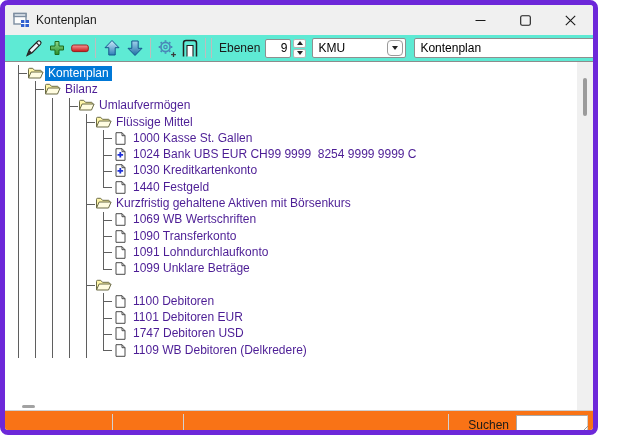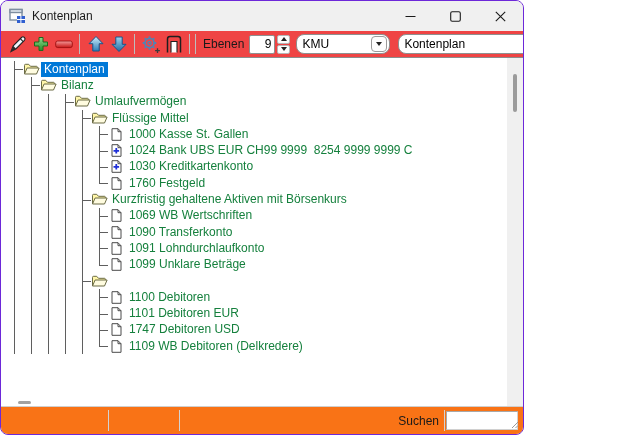--- a/index.html
+++ b/index.html
@@ -1,60 +1,60 @@
 <!DOCTYPE html>
 <html><head>
 <meta charset="utf-8">
 <style>
   * { box-sizing: border-box; margin: 0; padding: 0; }
   html,body { background:#fff; }
   body { font-family: "Liberation Sans", sans-serif; }
   .window {
-    position: relative; width: 524px; height: 435px;
-    background:#f0f0f0; border:1px solid #6d28d9; border-radius:8px;
+    position: relative; width: 598px; height: 435px;
+    background:#f0f0f0; border:5px solid #6d28d9; border-radius:8px;
     overflow:hidden;
   }
   
   .titlebar { height:30px; display:flex; align-items:center; background:#f0f0f0; }
   .app-icon { margin-left:8px; width:17px; height:16px; flex:none; }
   .title-text { margin-left:6px; font-size:12px; color:#1a1a1a; }
   .cap-spacer { flex:1; }
   .cap-btn { width:45px; height:30px; display:flex; align-items:center; justify-content:center; flex:none; }
   
-  .toolbar { height:26px; display:flex; align-items:center; padding-left:5px; background:#ef4444; }
+  .toolbar { height:26px; display:flex; align-items:center; padding-left:17px; background:#5eead4; }
   .tbtn { width:23px; height:22px; display:flex; align-items:center; justify-content:center; flex:none; }
   .tsep { width:1px; height:20px; background:#bdbdbd; margin:0 4px; flex:none; }
   .tsep.thin { margin:0 1px; }
   .tlabel { font-size:12px; color:#1a1a1a; margin:0 5px 0 6px; }
   .spinbox { display:flex; align-items:center; flex:none; }
   .spin-input { width:26px; height:19px; background:#fff; border:1px solid #8f8f8f; border-radius:2px;
     font-size:12px; text-align:right; padding-right:3px; line-height:17px; color:#000; }
   .spin-btns { display:flex; flex-direction:column; margin-left:2px; }
   .spin-btn { width:13px; height:9px; background:#fdfdfd; border:1px solid #b5b5b5; border-radius:2px;
     display:flex; align-items:center; justify-content:center; }
   .spin-btn + .spin-btn { margin-top:1px; }
   .tri-up { width:0; height:0; border-left:3px solid transparent; border-right:3px solid transparent; border-bottom:4px solid #222; }
   .tri-down { width:0; height:0; border-left:3px solid transparent; border-right:3px solid transparent; border-top:4px solid #222; }
-  .combo { position:relative; height:20px; background:#fff; border:1px solid #8f8f8f; border-radius:8px;
+  .combo { position:relative; height:20px; background:#fff; border:1px solid #8f8f8f; border-radius:2px;
     font-size:12px; color:#000; display:flex; align-items:center; padding-left:5px; flex:none; }
   .combo-kmu { width:94px; margin-left:6px; }
   .combo-plan { width:230px; margin-left:8px; }
   .combo-drop { position:absolute; right:2px; top:1px; width:16px; height:16px; background:#fdfdfd;
     border:1px solid #9a9a9a; border-radius:4px; display:flex; align-items:center; justify-content:center; }
   
   .main { position:relative; height:349px; background:#fff; border-top:1px solid #8c8c8c; overflow:hidden; }
   .tree { padding:3px 0 0 5px; overflow:hidden; height:100%; }
   .trow { display:flex; align-items:center; height:16.3px; white-space:nowrap; }
   .cell { width:17px; height:16.3px; position:relative; flex:none; }
   .cell.v::before { content:""; position:absolute; left:8px; top:0; bottom:0; width:1px; background:#5f5f5f; }
   .cell.conn::before { content:""; position:absolute; left:8px; top:0; bottom:0; width:1px; background:#5f5f5f; }
   .cell.conn.last::before { bottom:50%; }
   .cell.conn::after { content:""; position:absolute; left:8px; right:0; top:50%; height:1px; background:#5f5f5f; }
   .cell.icon { display:flex; align-items:center; justify-content:center; }
-  .lab { font-size:12px; color:#15803d; padding:0 3px; margin-left:1px; white-space:pre; line-height:15px; }
+  .lab { font-size:12px; color:#4c1d95; padding:0 3px; margin-left:1px; white-space:pre; line-height:15px; }
   .lab.sel { background:#0078d7; color:#fff; }
   .vscroll { position:absolute; right:0; top:0; bottom:0; width:16px; background:#f0f0f0; }
   .vthumb { position:absolute; left:6px; top:16px; width:4px; height:38px; background:#9b9b9b; border-radius:2px; }
   .hscroll { position:absolute; left:0; right:16px; bottom:0; height:8px; background:transparent; }
   .hthumb { position:absolute; left:17px; bottom:2px; width:13px; height:3px; background:#a2a2a2; border-radius:2px; }
   
   .statusbar { position:relative; height:28px; background:#f97316; border-top:1px solid #cfcfcf;
     display:flex; align-items:center; }
   .ssep { position:absolute; top:3px; bottom:3px; width:1px; background:#d2d2d2; }
   .search-label { position:absolute; right:84px; font-size:12px; color:#1a1a1a; top:7px; }
@@ -298,21 +298,21 @@
           <span class="cell v"></span>
           <span class="cell v"></span>
           <span class="cell v"></span>
           <span class="cell conn last"></span>
           <span class="cell icon">
             <svg width="11" height="13" viewBox="0 0 11 13">
               <path d="M1 0.7 H7 L10 3.7 V12.3 H1 Z" fill="#ffffff" stroke="#4a4a4a"></path>
               <path d="M7 0.7 V3.7 H10" fill="none" stroke="#4a4a4a"></path>
             </svg>
           </span>
-          <span class="lab">1760 Festgeld</span>
+          <span class="lab">1440 Festgeld</span>
         </div>
         <div class="trow">
           <span class="cell v"></span>
           <span class="cell v"></span>
           <span class="cell v"></span>
           <span class="cell v"></span>
           <span class="cell conn"></span>
           <span class="cell icon">
             <svg width="17" height="13" viewBox="0 0 17 13">
               <path d="M1.5 11 V2.4 Q1.5 1.3 2.6 1.3 H5.7 L7.5 3.3 H13.5 Q14.3 3.3 14.3 4.1 V5.2" fill="#fff6a9" stroke="#6b6b45" stroke-width="1"></path>

